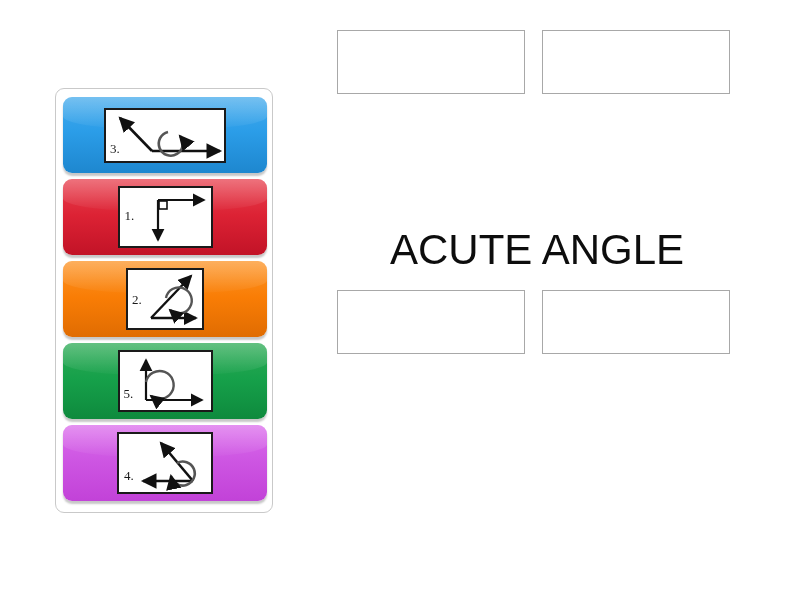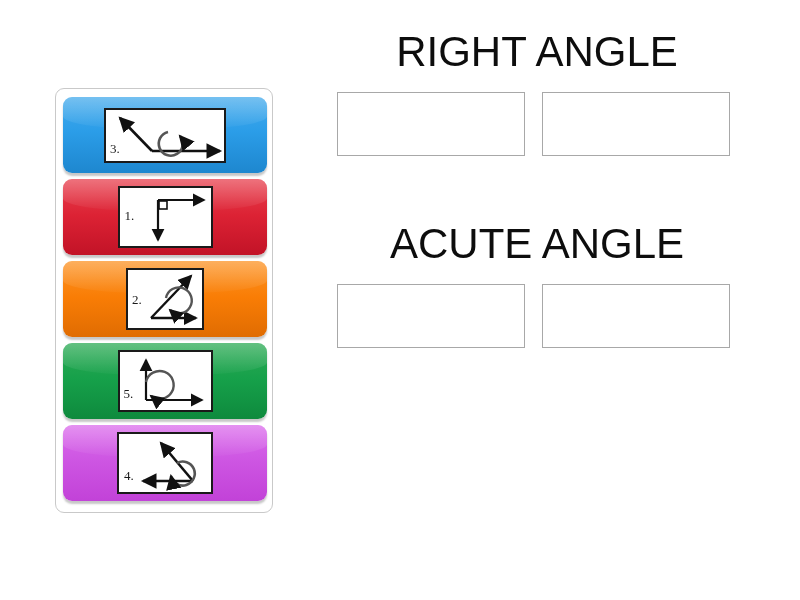--- a/index.html
+++ b/index.html
@@ -64,21 +64,21 @@
   .dlabel {
     position: absolute;
     font-family: "Liberation Serif", serif;
     font-size: 13px;
     color: #1a1a1a;
   }
 
   
   .category { position: absolute; left: 337px; width: 400px; }
   #cat-0 { top: 30px; }
-  #cat-1 { top: 222px; }
+  #cat-1 { top: 228px; }
   #cat-2 { top: 412px; }
 
   .cat-title {
     text-align: center;
     font-family: "Liberation Sans", sans-serif;
     font-size: 42px;
     font-weight: 400;
     color: #0d0d0d;
     letter-spacing: 0px;
     line-height: 1.05;
@@ -176,21 +176,20 @@
           <path d="M74,47 L24,47" stroke="#111" stroke-width="2.6" fill="none" marker-end="url(#ah5)"></path>
           <path d="M74,47 L42,9" stroke="#111" stroke-width="2.6" fill="none" marker-end="url(#ah5)"></path>
           <path d="M58,29 A12,12 0 1,1 52,42" stroke="#555" stroke-width="2.6" fill="none" marker-end="url(#ah5)"></path>
         </svg>
       </div>
     </div>
 
   </div>
 
   <div class="category" id="cat-0">
-    <div class="cat-title">RIGHT ANGLE</div>
     <div class="dropzones">
       <div class="dropzone"></div>
       <div class="dropzone"></div>
     </div>
   </div>
 
   <div class="category" id="cat-1">
     <div class="cat-title">ACUTE ANGLE</div>
     <div class="dropzones">
       <div class="dropzone"></div>

